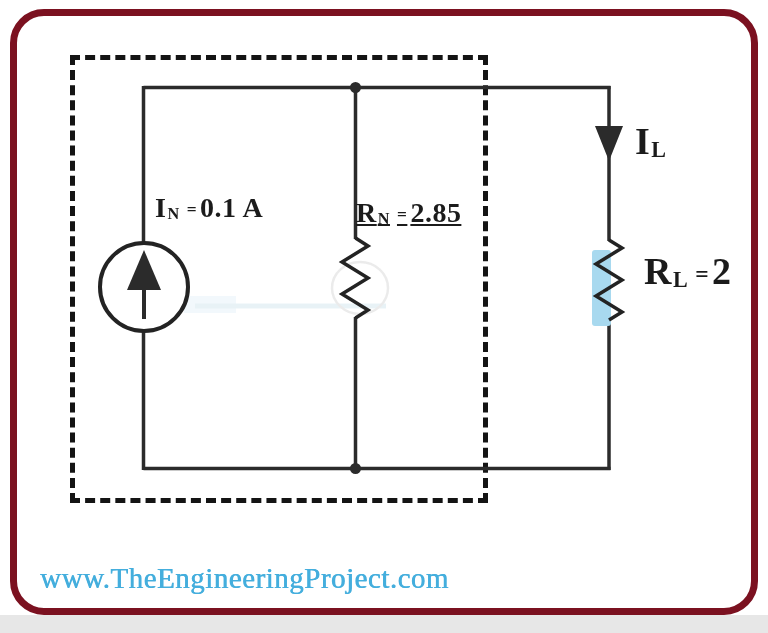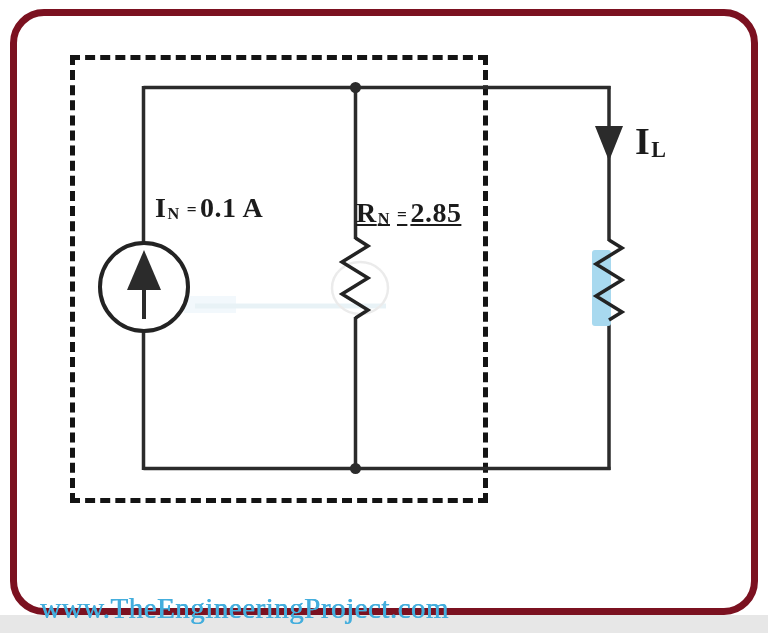--- a/index.html
+++ b/index.html
@@ -52,21 +52,20 @@
   .lbl .eq{font-size:.62em;position:relative;top:-.1em;margin:0 3px 0 7px;}
   .lbl.small{font-size:38px;}
   .watermark{
     position:absolute;
     left:40px;top:562px;
     font-size:29px;
     color:var(--watermark,#44aedd);
     text-shadow:.6px 0 0 currentColor;
     letter-spacing:.5px;
     white-space:nowrap;
-    margin-top:30px;
   }
 </style>
 </head>
 <body>
 
 <div id="stage">
 
   <div class="frame"></div>
   <div class="bottom-strip"></div>
 
@@ -112,16 +111,19 @@
   </div>
 
   <div class="lbl" style="left:356px;top:197px;text-decoration:underline;">
     <span>R</span><span class="sub">N</span><span class="eq">=</span><span>2.85</span>
   </div>
 
   <div class="lbl small" style="left:635px;top:119px;">
     <span>I</span><span class="sub">L</span>
   </div>
 
+  <div class="lbl small" style="left:644px;top:249px;">
+    <span>R</span><span class="sub">L</span><span class="eq">=</span><span>2</span>
+  </div>
 
   <div class="watermark">www.TheEngineeringProject.com</div>
 
 </div>
 
 </body></html>

